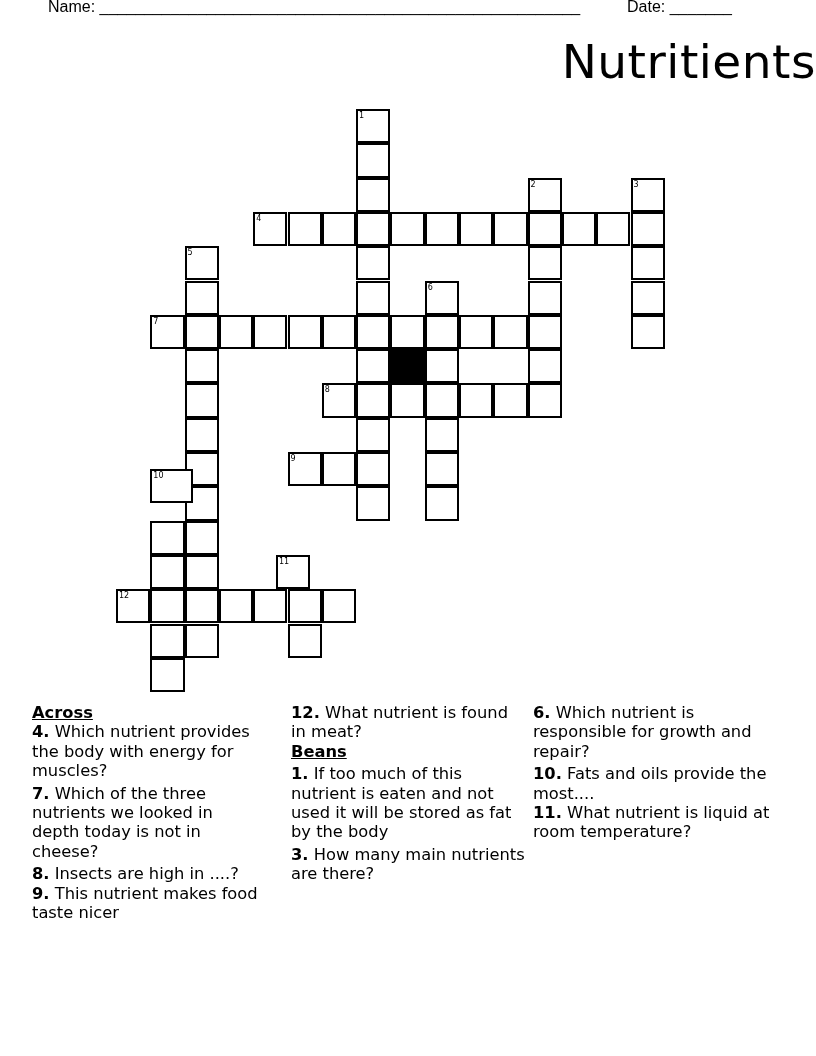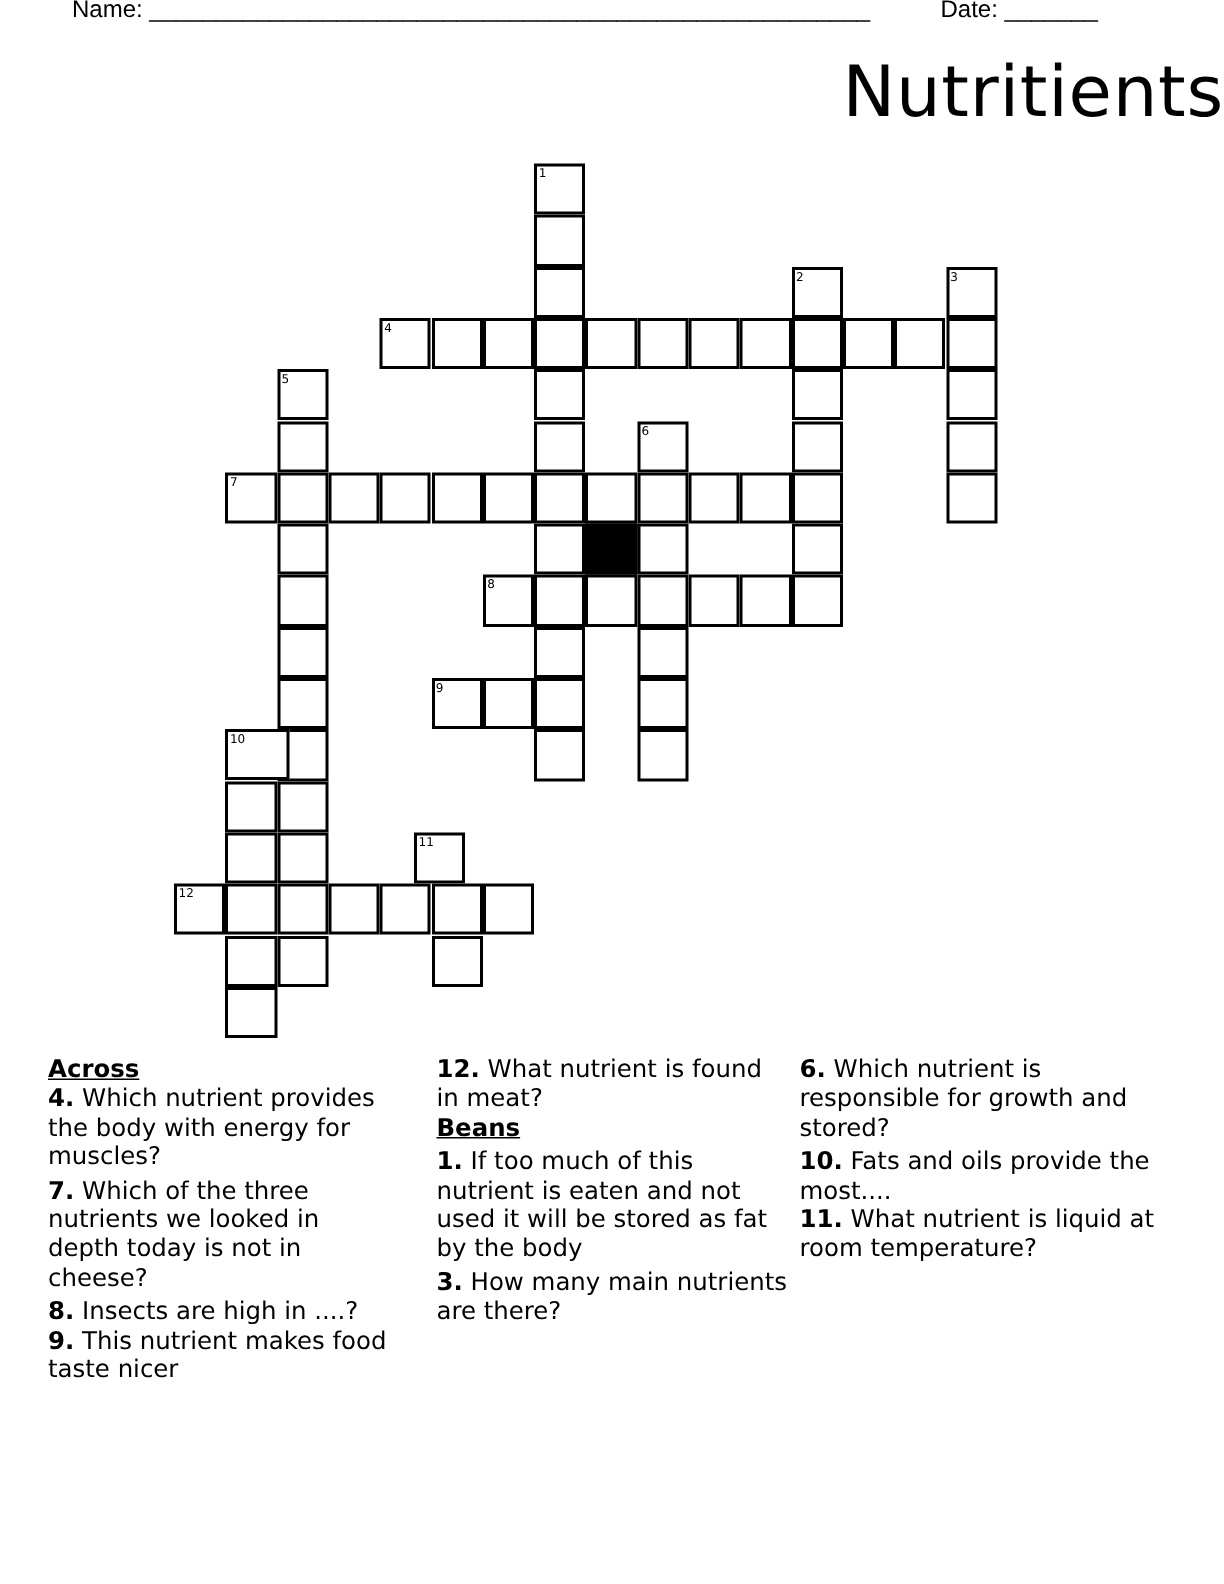--- a/index.html
+++ b/index.html
@@ -106,21 +106,21 @@
     <div class="cell" style="left: 205.8px; top: 274.4px;">
       <span class="num">8</span>
     </div>
     <div class="cell" style="left: 274.4px; top: 274.4px;"></div>
     <div class="cell" style="left: 343px; top: 274.4px;"></div>
     <div class="cell" style="left: 377.3px; top: 274.4px;"></div>
     <div class="cell" style="left: 171.5px; top: 343px;">
       <span class="num">9</span>
     </div>
     <div class="cell" style="left: 205.8px; top: 343px;"></div>
-    <div class="cell" style="left: 34.3px; top: 377px; padding-left: 39px;">
+    <div class="cell" style="left: 34.3px; top: 360px; padding-left: 39px;">
       <span class="num">10</span>
     </div>
     <div class="cell" style="left: 34.3px; top: 411.6px;"></div>
     <div class="cell" style="left: 34.3px; top: 445.9px;"></div>
     <div class="cell" style="left: 34.3px; top: 480.2px;"></div>
     <div class="cell" style="left: 34.3px; top: 514.5px;"></div>
     <div class="cell" style="left: 34.3px; top: 548.8px;"></div>
     <div class="cell" style="left: 160px; top: 445.9px;">
       <span class="num">11</span>
     </div>
@@ -144,16 +144,16 @@
 </div>
 
 <div class="col col2">
   <span class="clue" style="margin-bottom:0"><b>12.</b> <span>What nutrient is found in meat?</span></span>
   <span class="sec" style="margin-bottom:3px">Beans</span>
   <span class="clue"><b>1.</b> <span>If too much of this nutrient is eaten and not used it will be stored as fat by the body</span></span>
   <span class="clue"><b>3.</b> <span>How many main nutrients are there?</span></span>
 </div>
 
 <div class="col col3">
-  <span class="clue"><b>6.</b> <span>Which nutrient is responsible for growth and stored?</span></span>
+  <span class="clue"><b>6.</b> <span>Which nutrient is responsible for growth and repair?</span></span>
   <span class="clue" style="margin-bottom:0"><b>10.</b> <span>Fats and oils provide the most....</span></span>
   <span class="clue"><b>11.</b> <span>What nutrient is liquid at room temperature?</span></span>
 </div>
 
 </body></html>

